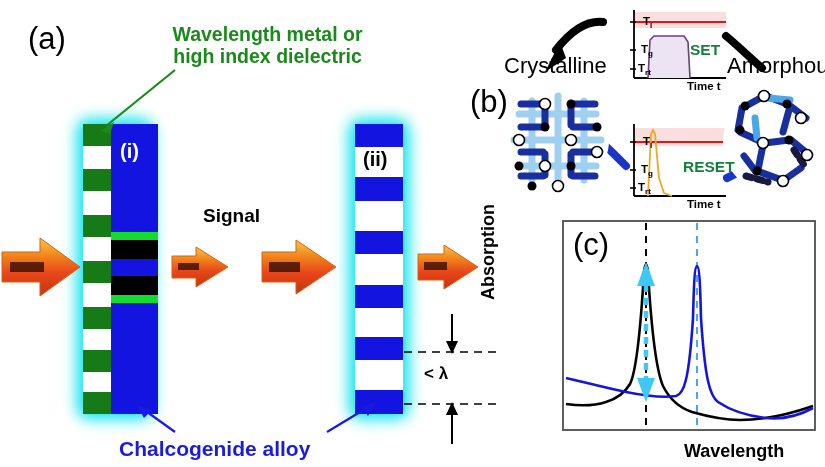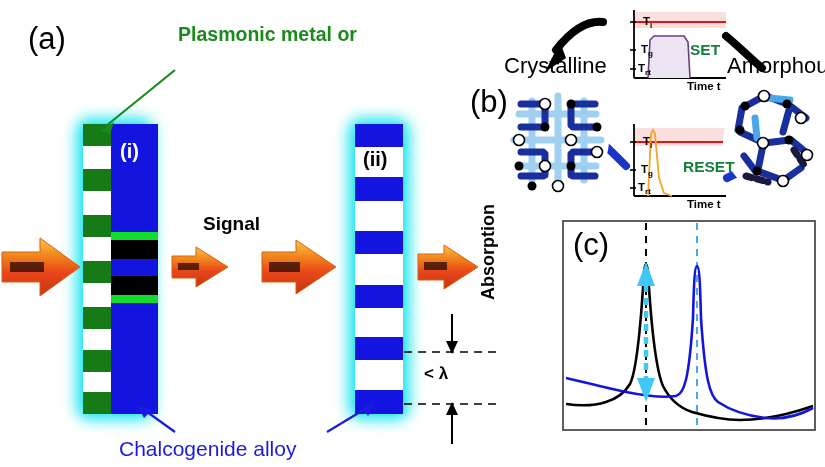--- a/index.html
+++ b/index.html
@@ -2,41 +2,41 @@
 <html><head>
 <meta charset="utf-8">
 <style>
   html,body{margin:0;padding:0;background:#ffffff;}
   body{width:825px;height:467px;position:relative;overflow:hidden;
        font-family:"Liberation Sans","DejaVu Sans",sans-serif;}
   .fig{position:absolute;left:0;top:0;width:825px;height:467px;}
   .lbl{position:absolute;white-space:pre;line-height:1.12;}
   .panel-tag{font-size:31px;font-weight:400;color:#000;}
   .green-note{color:#1a8a1a;font-size:19.5px;font-weight:600;text-align:center;}
-  .blue-note{color:#1a1ae0;font-size:21px;font-weight:400;}
+  .blue-note{color:#1a1ae0;font-size:21px;font-weight:700;}
   .sig{color:#000;font-size:19px;font-weight:600;}
   .struct-id{color:#fff;font-size:20px;font-weight:700;}
   .struct-id-dark{color:#000;font-size:20px;font-weight:700;text-align:right;}
   .lam{color:#000;font-size:17px;font-weight:700;}
   .bx-txt{font-size:15.5px;font-weight:700;color:#15803d;}
   .ax-txt{font-size:11.5px;font-weight:700;color:#000;margin-left:36px;}
   .phase-name{font-size:22px;color:#000;}
   .c-axis{font-size:18px;font-weight:700;color:#000;}
   svg{display:block;position:absolute;left:0;top:0;overflow:visible;}
 </style>
 </head>
 <body>
 
 <div class="fig">
 
   <div class="lbl panel-tag" style="left:28px;top:22px;">(a)</div>
 
-  <div class="lbl green-note" style="left:150px;top:24px;width:235px;"><span>Plasmonic metal or</span><br></div>
-
-  <div class="lbl sig" style="left:203px;top:205px;margin-top:8px;">Signal</div>
+  <div class="lbl green-note" style="left:150px;top:24px;width:235px;"><span>Wavelength metal or</span><br><span>high index dielectric</span></div>
+
+  <div class="lbl sig" style="left:203px;top:205px;">Signal</div>
 
   <div class="lbl blue-note" style="left:119px;top:437px;">Chalcogenide alloy</div>
 
   <svg width="825" height="467">
     <defs>
       <filter id="glowBlur" x="-60%" y="-40%" width="220%" height="180%">
         <feGaussianBlur stdDeviation="7"></feGaussianBlur>
       </filter>
       <linearGradient id="arrowGrad" x1="0" y1="0" x2="0" y2="1">
         <stop offset="0%" stop-color="#f9c64a"></stop>
@@ -281,15 +281,16 @@
              C730,410 748,416 766,418 C786,420 802,414 813,408" fill="none" stroke="#1414e0" stroke-width="2.6"></path>
 
     <g>
       <line x1="646" y1="272" x2="646" y2="392" stroke="#3fc8f5" stroke-width="4.5" stroke-dasharray="7,6"></line>
       <path d="M646,262 L637,286 L655,286 Z" fill="#3fc8f5"></path>
       <path d="M646,402 L637,378 L655,378 Z" fill="#3fc8f5"></path>
     </g>
   </svg>
 
   <div class="lbl panel-tag" style="left:573px;top:228px;">(c)</div>
+  <div class="lbl c-axis" style="left:684px;top:441px;">Wavelength</div>
   <div class="lbl c-axis" style="left:478px;top:300px;transform:rotate(-90deg);transform-origin:left top;">Absorption</div>
 
 </div>
 
 </body></html>

